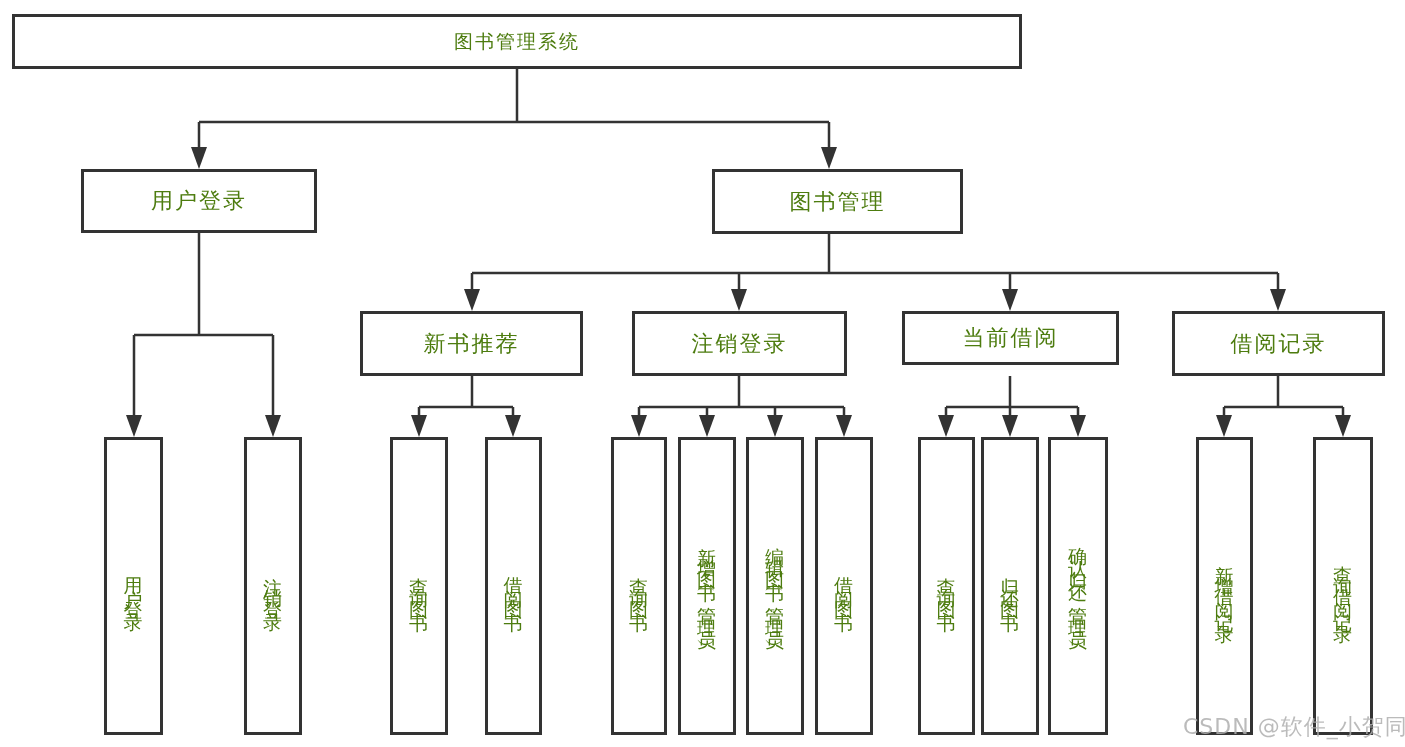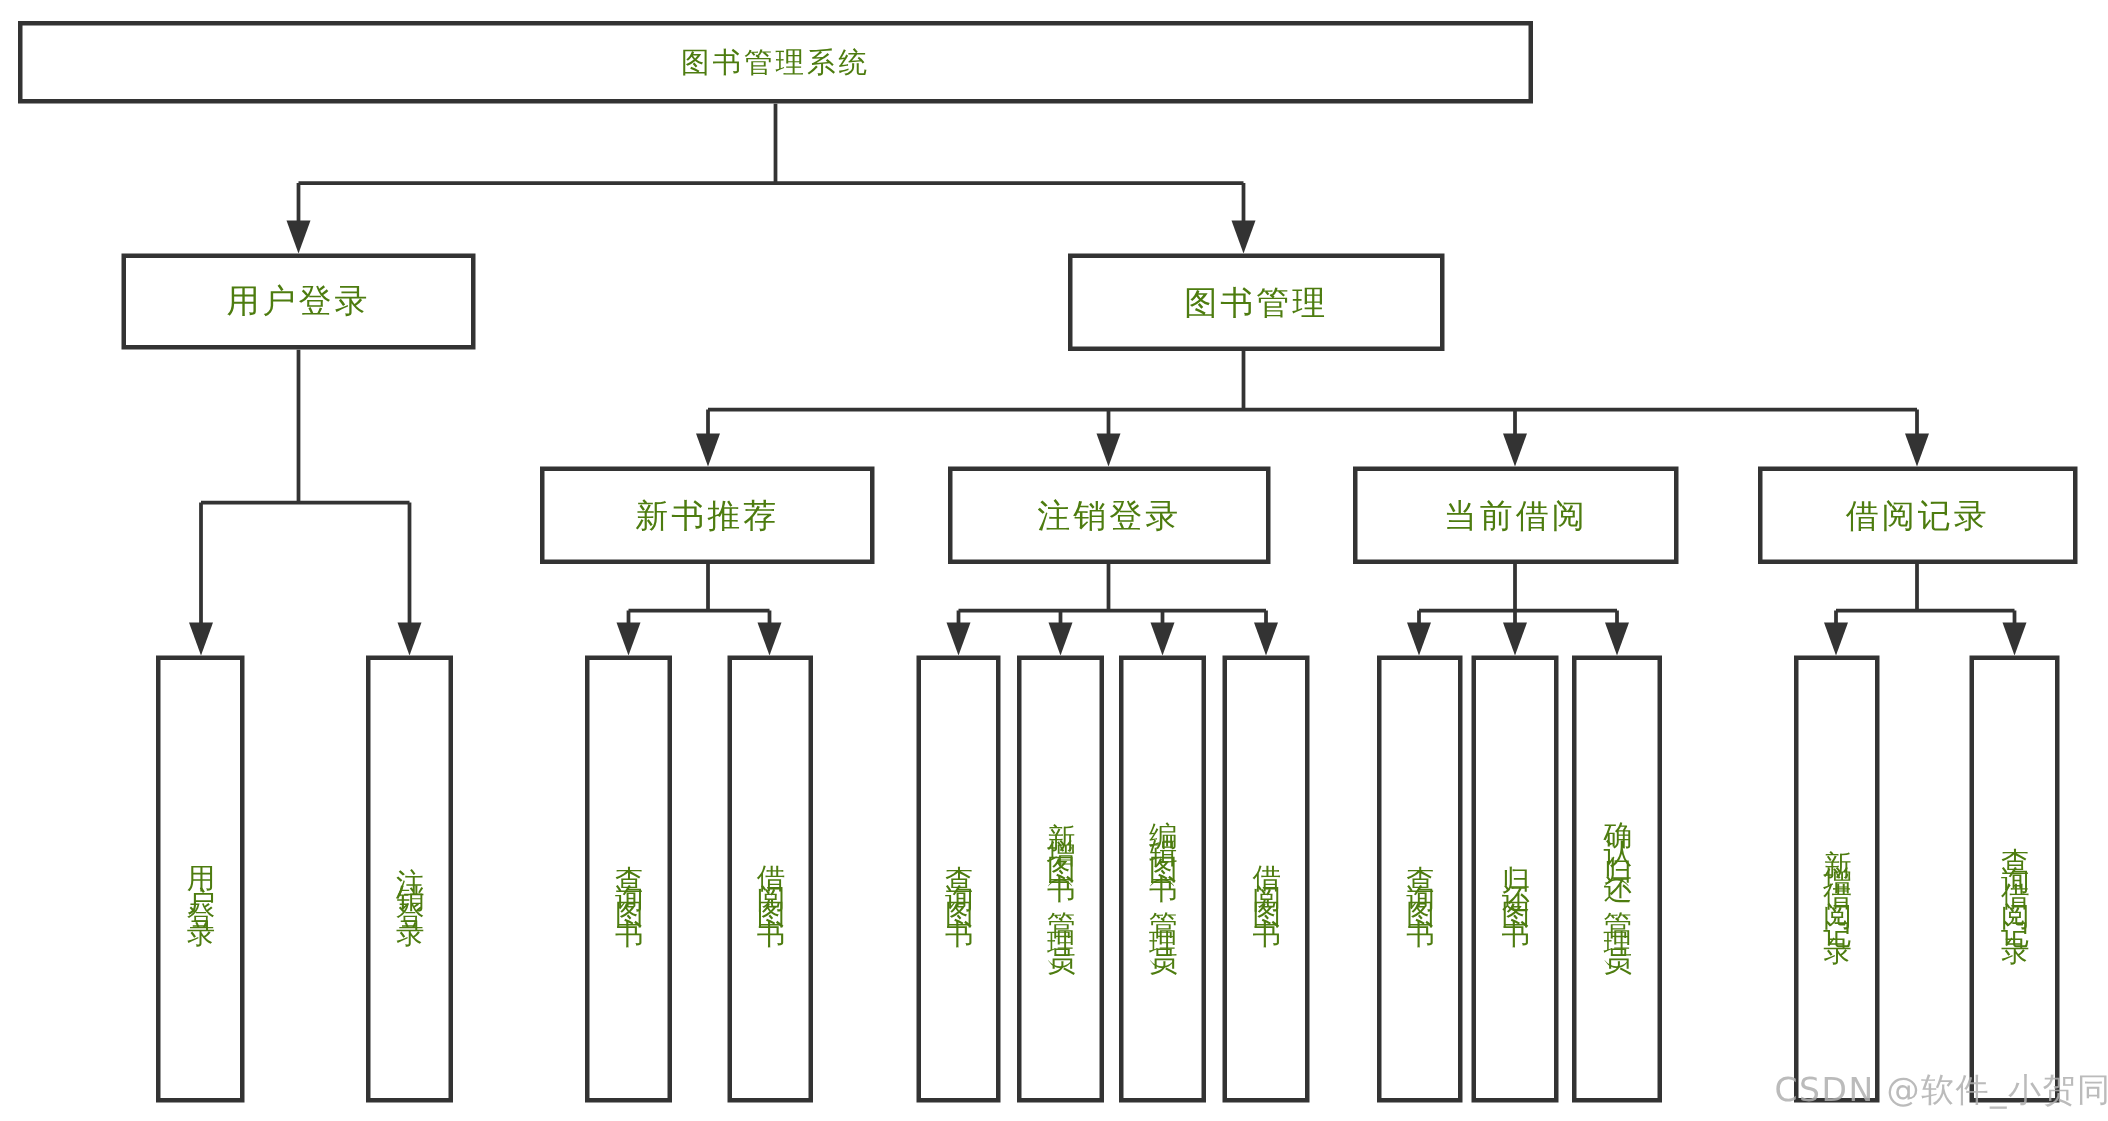--- a/index.html
+++ b/index.html
@@ -103,21 +103,21 @@
   <div class="box" style="left:712px; top:169px; width:251px; height:65px;">
     <span class="h-label">图书管理</span>
   </div>
 
   <div class="box" style="left:360px; top:311px; width:223px; height:65px;">
     <span class="h-label">新书推荐</span>
   </div>
   <div class="box" style="left:632px; top:311px; width:215px; height:65px;">
     <span class="h-label">注销登录</span>
   </div>
-  <div class="box" style="left:902px; top:311px; width:217px; height:65px;">
+  <div class="box" style="left:902px; top:311px; width:217px; height:54px;">
     <span class="h-label">当前借阅</span>
   </div>
   <div class="box" style="left:1172px; top:311px; width:213px; height:65px;text-align:right;">
     <span class="h-label">借阅记录</span>
   </div>
 
   <div class="box leaf" style="left:104px; top:437px; width:59px; height:298px;">
     <span class="v-label">用户登录</span>
   </div>
   <div class="box leaf" style="left:244px; top:437px; width:58px; height:298px;">

